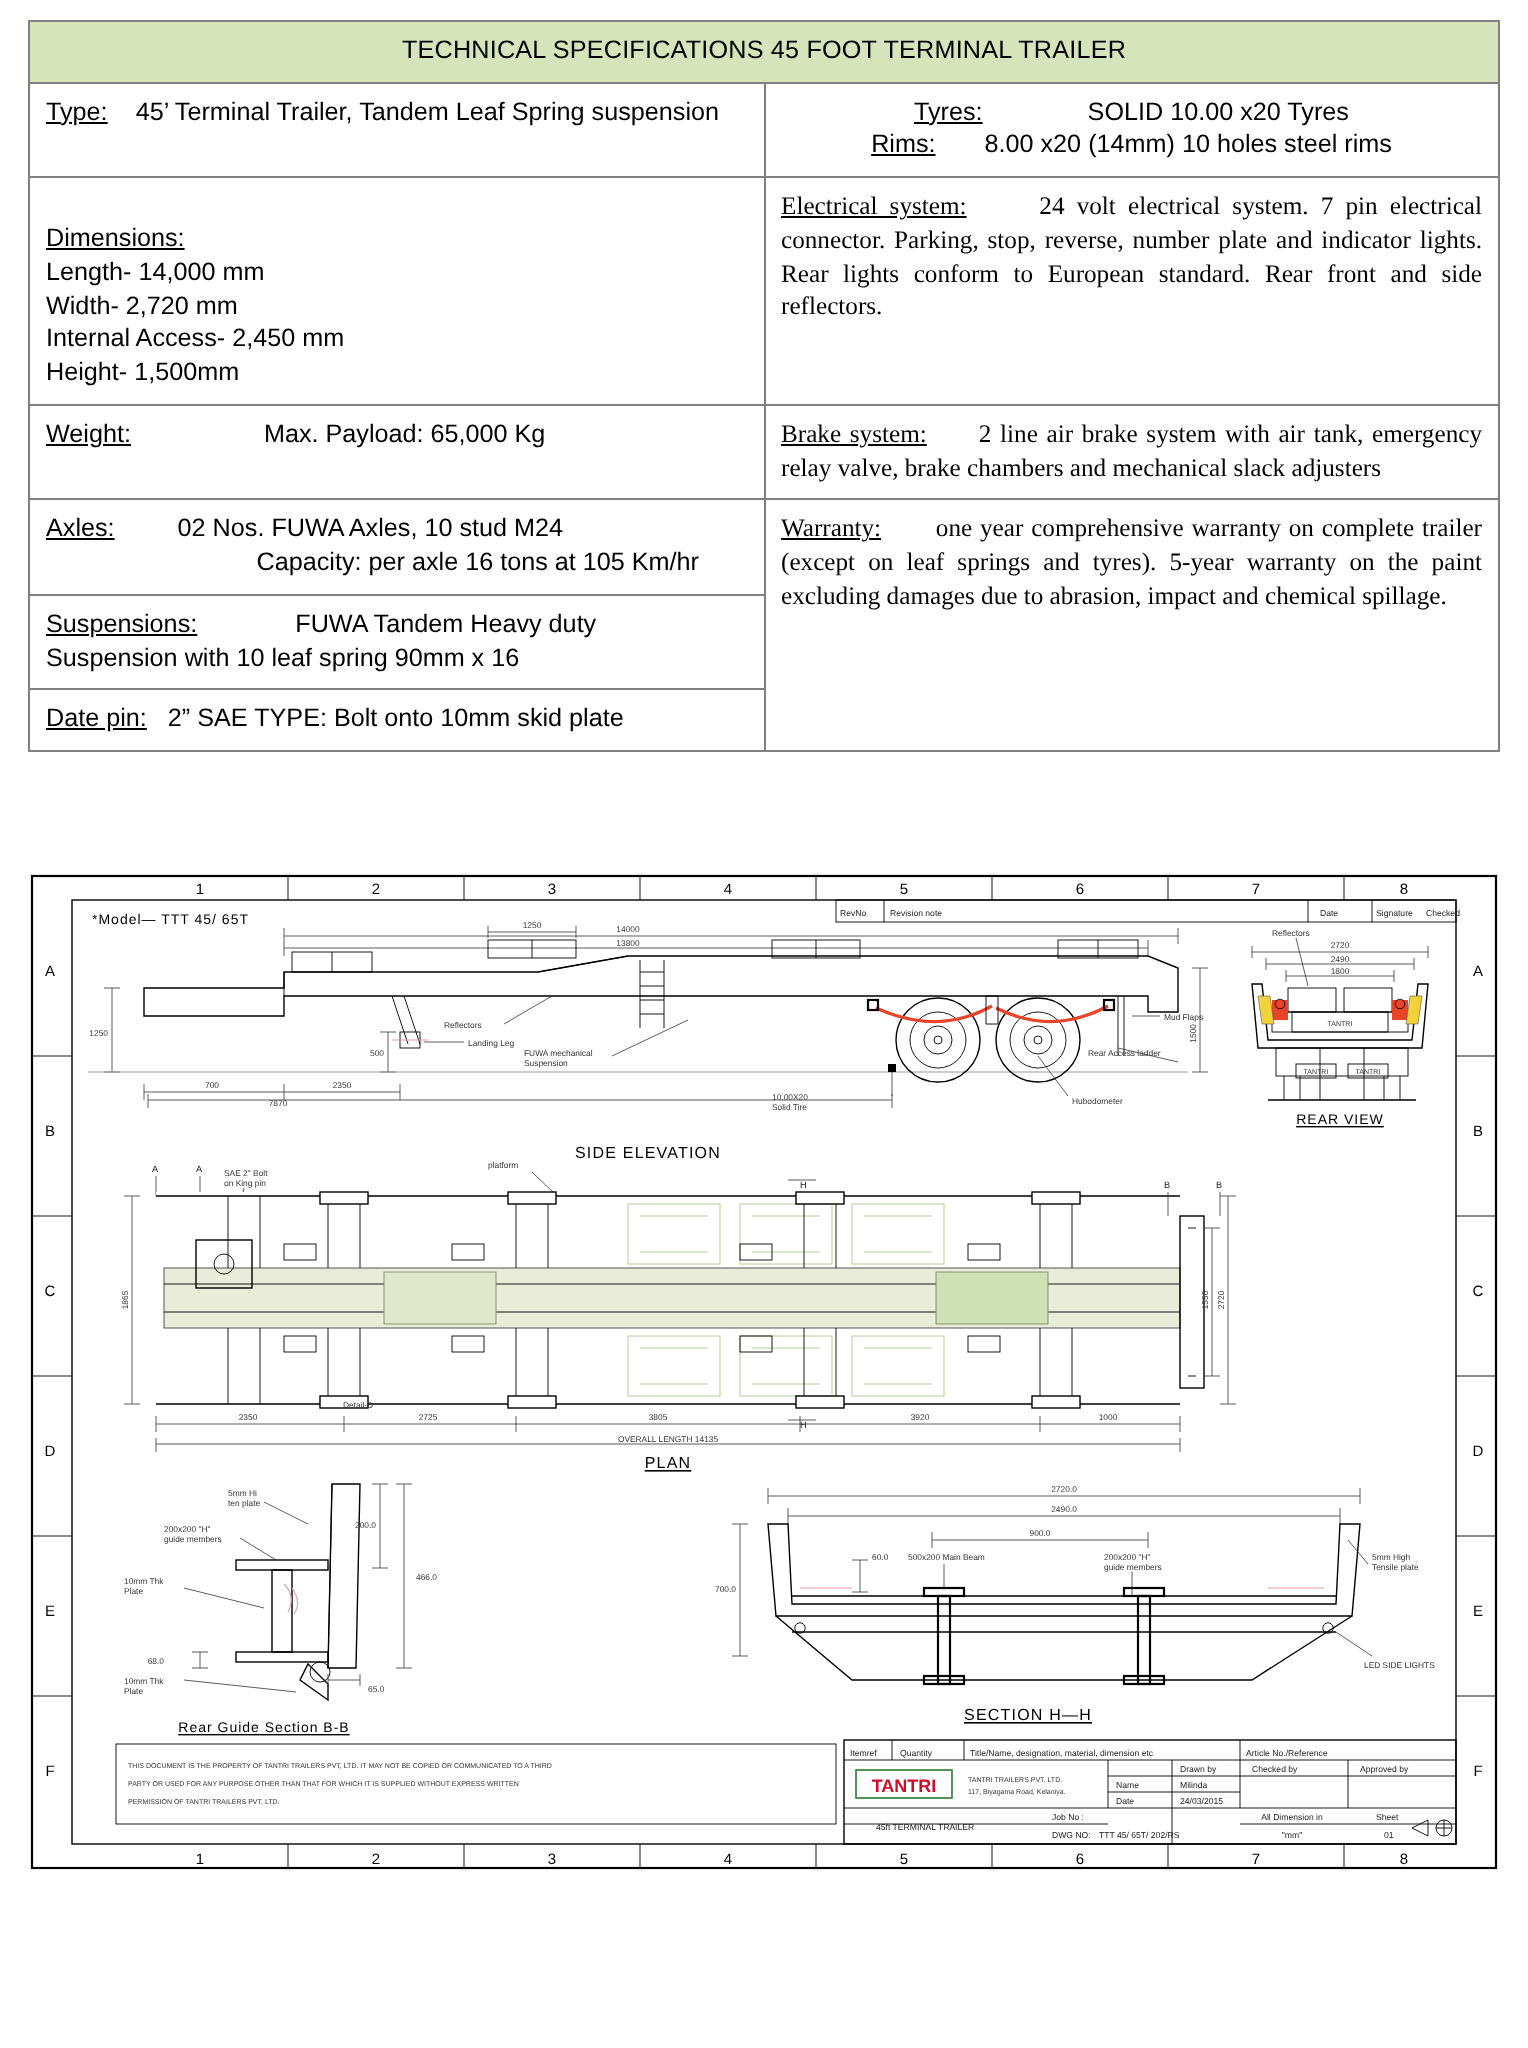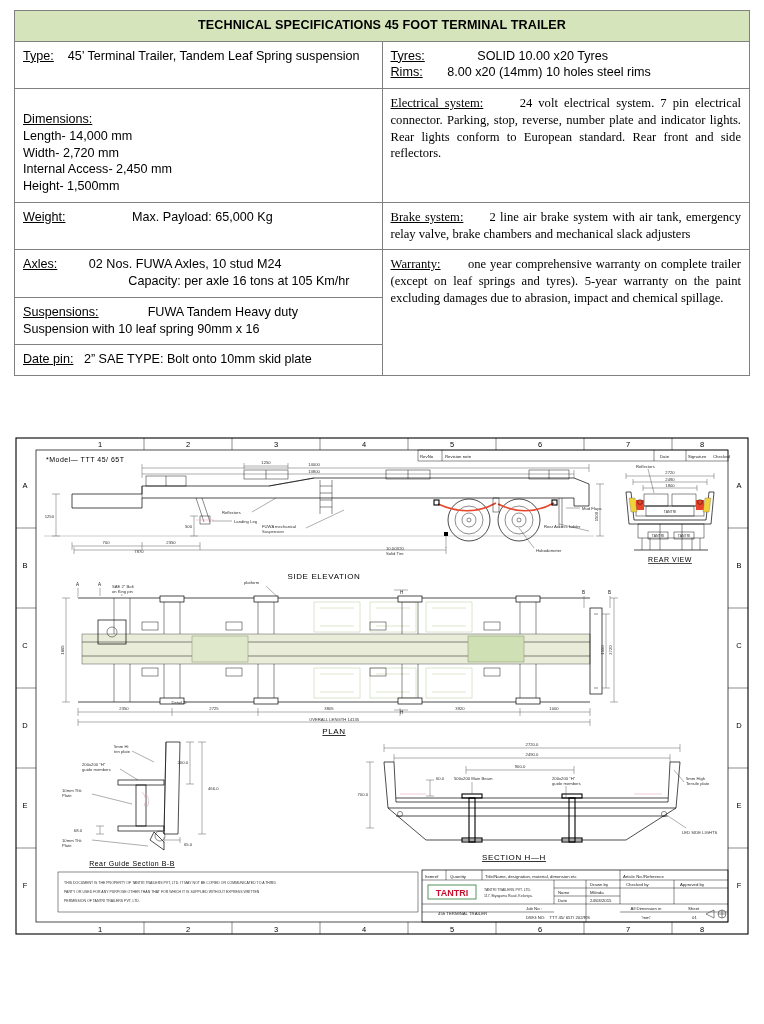--- a/index.html
+++ b/index.html
@@ -23,29 +23,29 @@
     border: 1px solid #808080;
     vertical-align: top;
     padding: 6px 8px 7px 8px;
     font-size: 12.6px;
     line-height: 1.33;
   }
   .title-cell {
     background: #d6e4bc;
     text-align: center;
     font-size: 15.2px;
-    font-weight: bold;
+    font-weight: normal;
     letter-spacing: .1px;
     padding: 7px 4px 8px 4px;
     border: 1px solid #6f7f5a;
     margin-left: 44px;
   }
   .u { text-decoration: underline; margin-top: 16px; }
   .col-l { width: 368px; }
-  .col-r { width: 368px; }
+  .col-r { width: 368px; text-align: center; }
   .just { text-align: justify; text-justify: inter-word; font-family: Liberation Serif, serif; }
 
   
   .dimrow { display: flex; }
   .dimrow .dv { text-align: right; padding-right: 16px; }
   .indent-r { text-align: right; padding-right: 24px; }
 
   .pad-tall { padding-top: 14px; padding-bottom: 16px; }
   .pad-mid  { padding-top: 10px; padding-bottom: 10px; }
 

